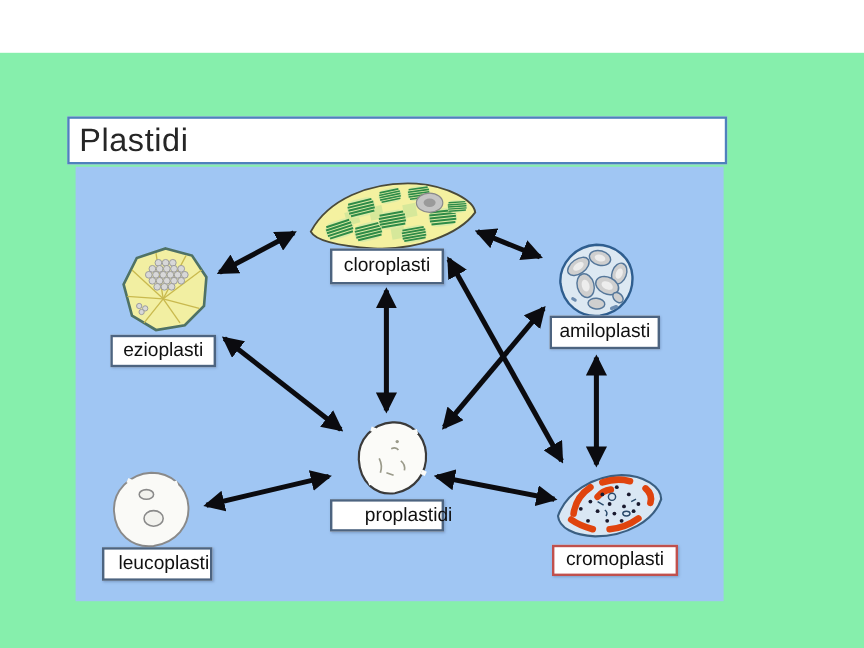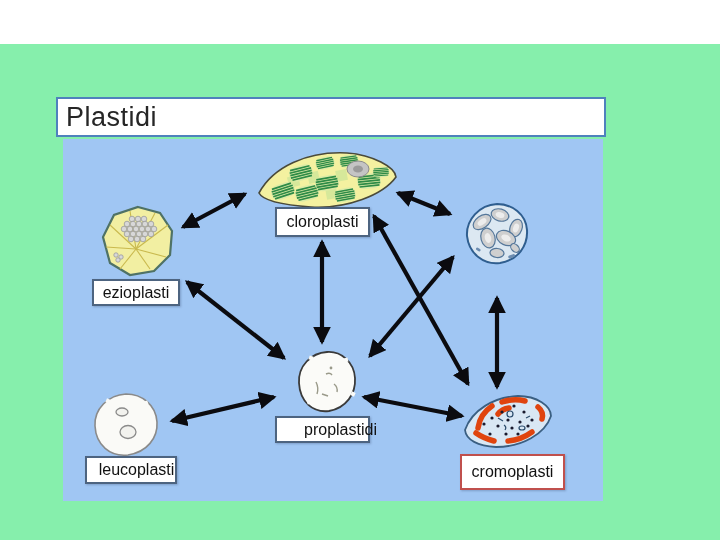--- a/index.html
+++ b/index.html
@@ -215,24 +215,27 @@
         <path d="M64,26 l4,-2"></path>
       </g>
     </svg>
 
     <div class="node-label" style="left:212px;top:68px;width:95px;height:30px;">
       <span>cloroplasti</span>
     </div>
     <div class="node-label" style="left:29px;top:140px;width:88px;height:27px;">
       <span>ezioplasti</span>
     </div>
+    <div class="node-label" style="left:395px;top:124px;width:92px;height:28px;">
+      <span>amiloplasti</span>
+    </div>
     <div class="node-label" style="left:212px;top:277px;width:95px;height:27px;padding-left:36px;">
       <span>proplastidi</span>
     </div>
     <div class="node-label" style="left:22px;top:317px;width:92px;height:28px;padding-left:11px;">
       <span>leucoplasti</span>
     </div>
-    <div class="node-label highlight" style="left:397px;top:315px;width:105px;height:36px;">
+    <div class="node-label highlight" style="left:397px;top:315px;width:105px;height:26px;">
       <span>cromoplasti</span>
     </div>
 
   </div>
 </div>
 
 </body></html>

